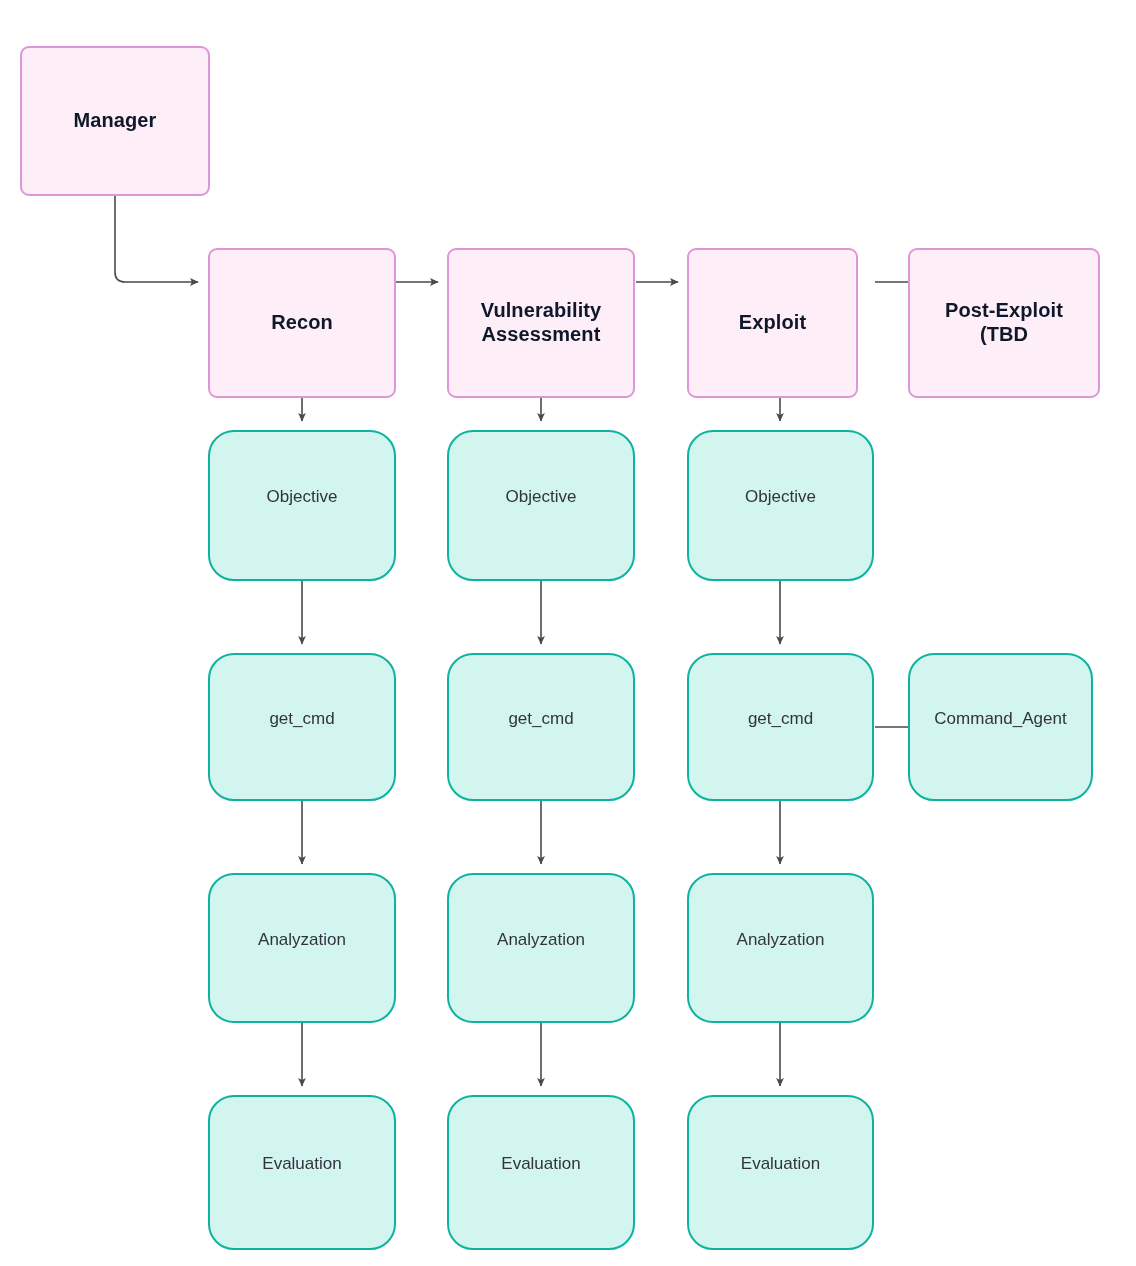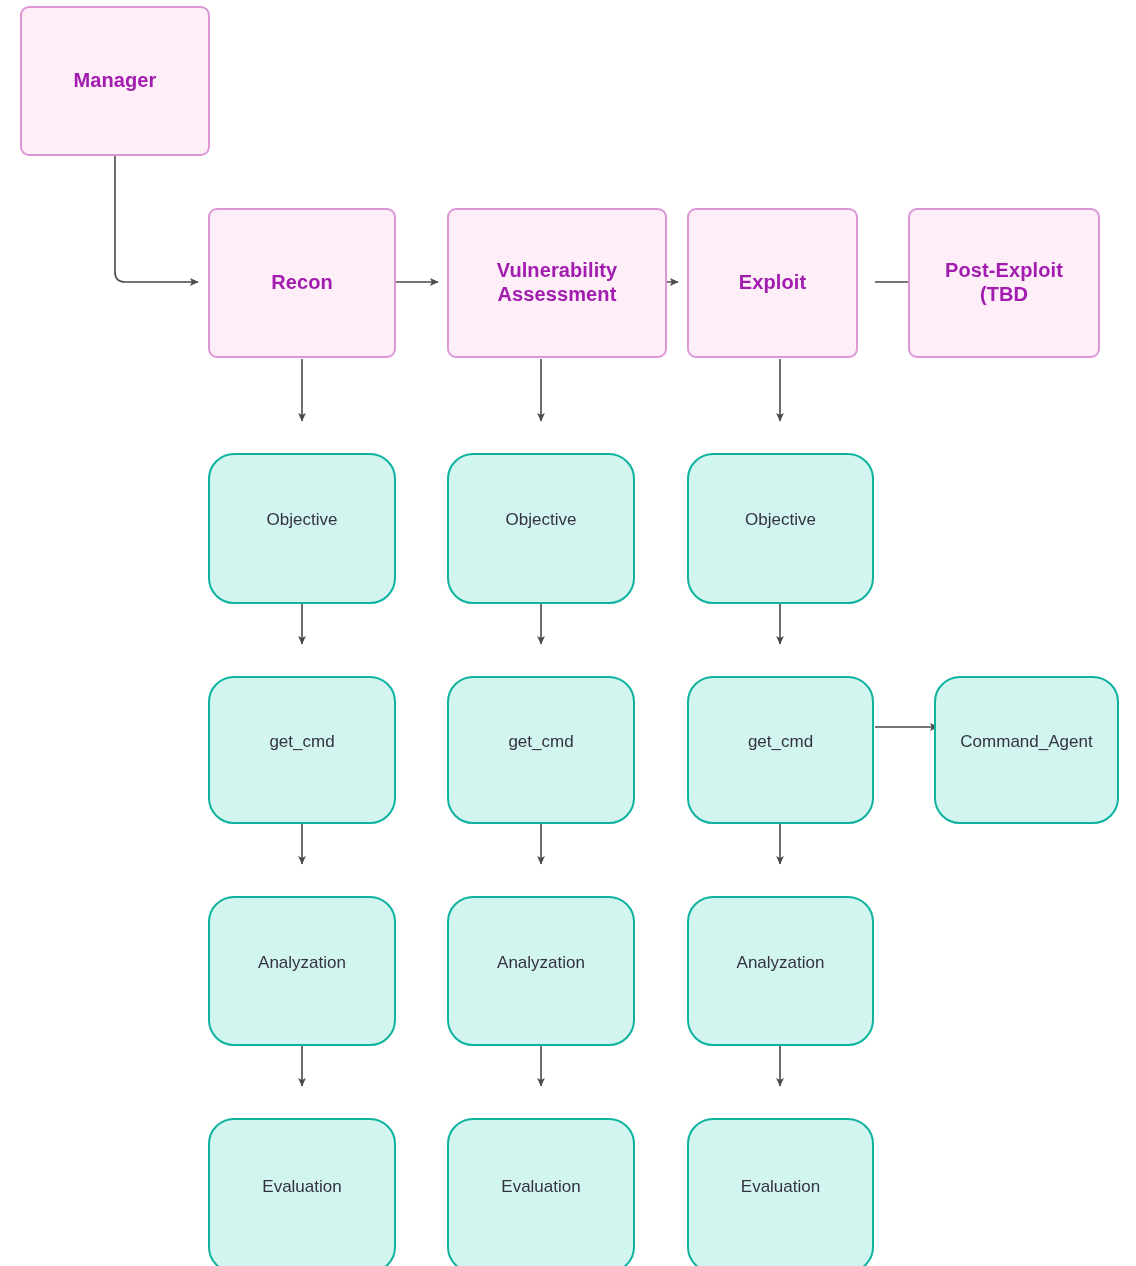--- a/index.html
+++ b/index.html
@@ -32,33 +32,33 @@
     display: flex;
     align-items: center;
     justify-content: center;
     text-align: center;
     line-height: 1.18;
   }
   .node-phase {
     background: #fdeef8;
     border: 2px solid #dd96d6;
     border-radius: 9px;
-    color: #a21caf;
+    color: #0f172a;
     font-weight: bold;
     font-size: 20px;
     letter-spacing: 0.1px;
+    margin-top: 40px;
   }
   .node-step {
     background: #d2f5ef;
     border: 2px solid #0db39e;
     border-radius: 26px;
     color: #333340;
     font-weight: normal;
     font-size: 17px;
-    margin-top: 23px;
   }
   .node-label {
     display: block;
     padding: 0 8px;
     white-space: pre-line;
   }
   .node-step .node-label {
     position: relative;
     top: -8px;
   }
@@ -100,21 +100,21 @@
   </svg>
 
   <div class="node node-phase" style="left:20px; top:6px; width:190px; height:150px;">
     <span class="node-label">Manager</span>
   </div>
 
   <div class="node node-phase" style="left:208px; top:208px; width:188px; height:150px;">
     <span class="node-label">Recon</span>
   </div>
 
-  <div class="node node-phase" style="left:447px; top:208px; width:220px; height:150px;">
+  <div class="node node-phase" style="left:447px; top:208px; width:188px; height:150px;">
     <span class="node-label">Vulnerability
 Assessment</span>
   </div>
 
   <div class="node node-phase" style="left:687px; top:208px; width:171px; height:150px;">
     <span class="node-label">Exploit</span>
   </div>
 
   <div class="node node-phase" style="left:908px; top:208px; width:192px; height:150px;">
     <span class="node-label">Post-Exploit
@@ -162,17 +162,17 @@
   </div>
 
   <div class="node node-step" style="left:687px; top:873px; width:187px; height:150px;">
     <span class="node-label">Analyzation</span>
   </div>
 
   <div class="node node-step" style="left:687px; top:1095px; width:187px; height:155px;">
     <span class="node-label">Evaluation</span>
   </div>
 
-  <div class="node node-step" style="left:934px; top:653px; width:185px; height:148px;">
+  <div class="node node-step" style="left:908px; top:653px; width:185px; height:148px;">
     <span class="node-label">Command_Agent</span>
   </div>
 
 </div>
 
 </body></html>

